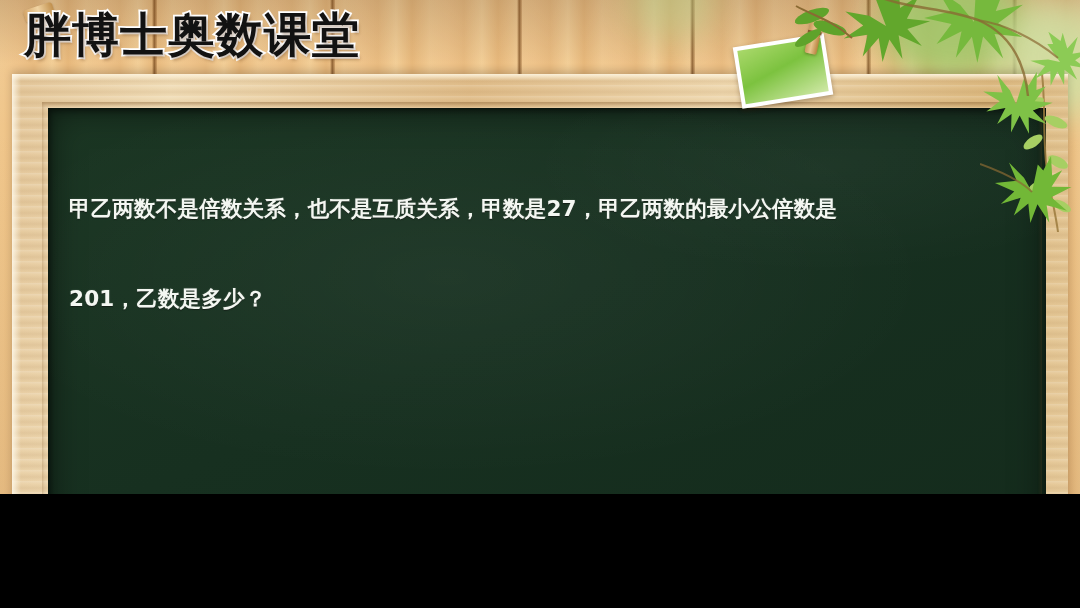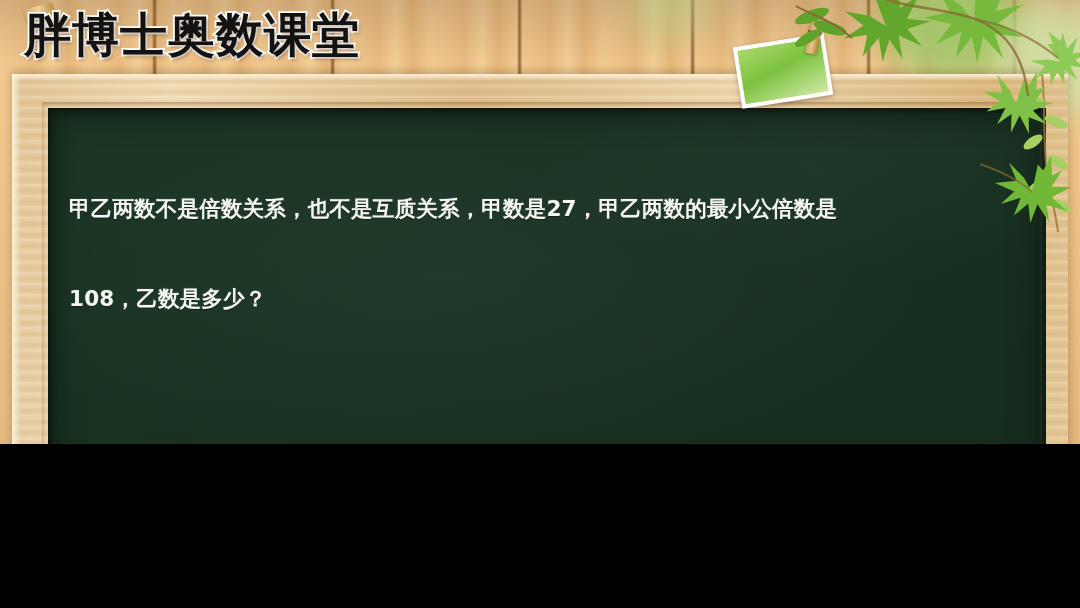--- a/index.html
+++ b/index.html
@@ -7,21 +7,21 @@
     padding: 0;
     background: #000;
   }
   body {
     font-family: "DejaVu Sans", "Liberation Sans", sans-serif;
   }
 
   #slide {
     position: relative;
     width: 1080px;
-    height: 444px;
+    height: 494px;
     overflow: hidden;
     background: #e3b279;
   }
 
   
   .wood-wall {
     position: absolute;
     inset: 0;
     background:
       linear-gradient(180deg, rgba(255,255,255,0.10) 0%, rgba(255,255,255,0.0) 26%, rgba(120,70,25,0.10) 100%),
@@ -266,21 +266,21 @@
 
   <div class="board-frame">
     <div class="frame-bevel-top"></div>
     <div class="frame-bevel-left"></div>
 
     <div class="board">
       <div class="board-sheen"></div>
 
       <div class="chalk">
         <div class="para">甲乙两数不是倍数关系，也不是互质关系，甲数是27，甲乙两数的最小公倍数是</div>
-        <div class="para">108，乙数是多少？</div>
+        <div class="para">201，乙数是多少？</div>
 
         <div class="gap-lg"></div>
 
         
         
         
 
         
 
         

